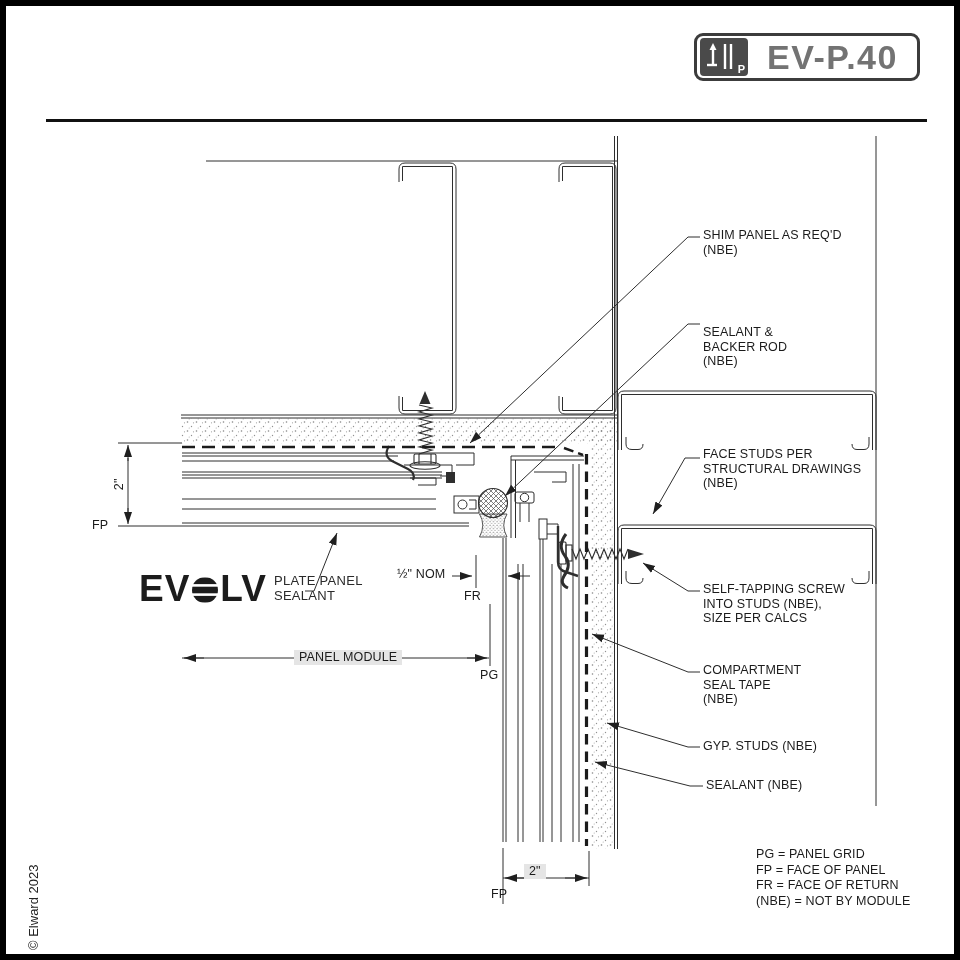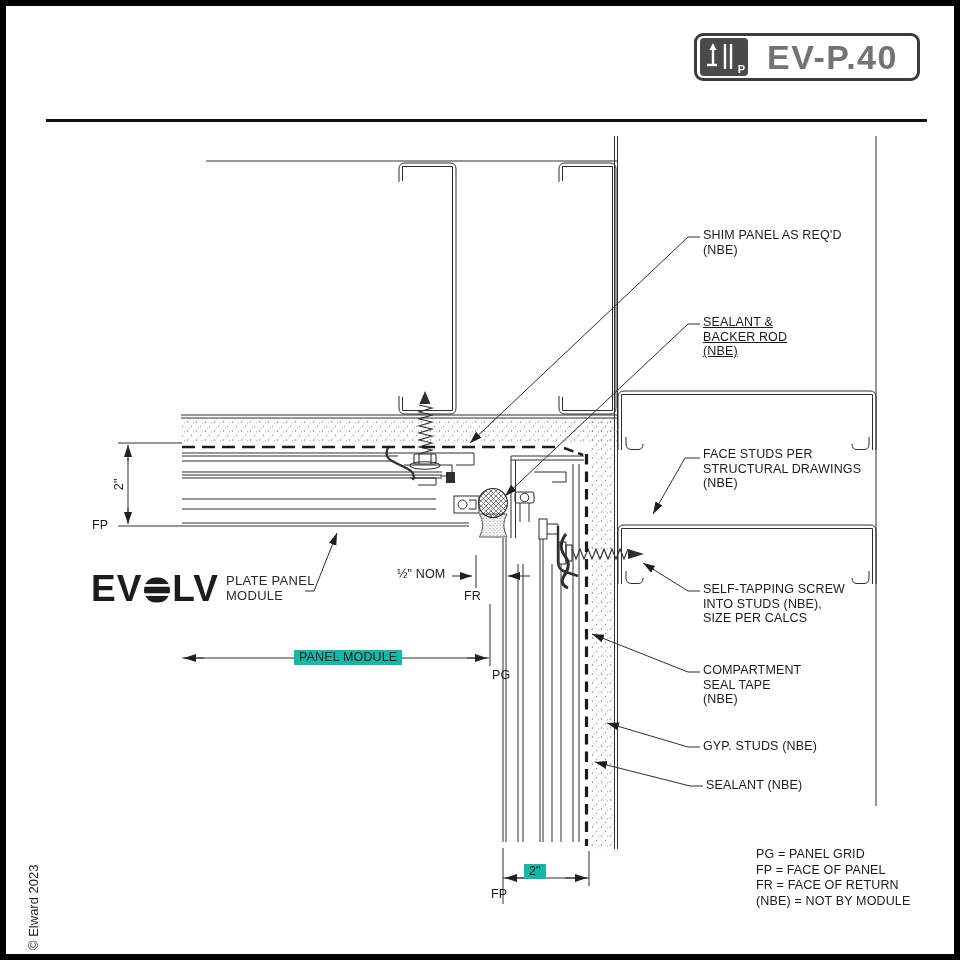--- a/index.html
+++ b/index.html
@@ -11,27 +11,27 @@
   .badge-icon{position:relative;width:48px;height:38px;background:#4a4a4a;border-radius:4px;
               margin-left:3px;flex:0 0 auto;}
   .badge-icon .p{position:absolute;right:3px;bottom:1px;color:#fff;font-size:11px;font-weight:700;}
   .badge-code{flex:1;text-align:center;font-size:34px;font-weight:700;color:#737373;letter-spacing:1.5px;}
   .page-title{position:absolute;left:40px;top:87px;font-size:19.5px;font-weight:700;color:#111;letter-spacing:.4px;}
   .title-rule{position:absolute;left:40px;top:113px;width:881px;height:3px;background:#111;}
   
   .drawing{position:absolute;left:20px;top:125px;width:920px;height:818px;}
   
   .lbl{position:absolute;font-size:12.5px;line-height:1.17;color:#1b1b1b;letter-spacing:.15px;white-space:pre-line;}
-  .masked{background:#14b8a6;padding:0 5px;}
+  .masked{background:#e5e5e5;padding:0 5px;}
   .rot{transform:rotate(-90deg);}
   .legend{position:absolute;left:750px;top:841px;font-size:12.5px;line-height:15.6px;color:#1b1b1b;letter-spacing:.15px;}
   .copyright{position:absolute;left:20px;top:944px;font-size:13px;color:#222;transform:rotate(-90deg);transform-origin:0 0;white-space:nowrap;}
   
   .brand{position:absolute;left:85px;top:561px;display:flex;align-items:flex-start;}
-  .wordmark{display:flex;align-items:center;color:#1c1c1c;}
+  .wordmark{display:flex;align-items:center;color:#1c1c1c;margin-left:48px;}
   .wordmark .wm{font-size:37px;font-weight:800;letter-spacing:1px;line-height:44px;}
   .o-icon{margin:5px 1px 0 1px;}
   .tagline{margin:7px 0 0 7px;font-size:13px;line-height:14.5px;color:#2a2a2a;letter-spacing:.3px;}
 </style>
 </head>
 <body>
 
 <div class="canvas">
 
   <div class="badge">
@@ -230,42 +230,42 @@
       <path d="M694,585 H682 L637,557" marker-end="url(#arr)"></path>
       <path d="M694,666 H682 L586,628" marker-end="url(#arr)"></path>
       <path d="M694,741 H682 L601,717" marker-end="url(#arr)"></path>
       <path d="M697,780 H684 L589,756" marker-end="url(#arr)"></path>
       <path d="M299,585 H308 L331,527" marker-end="url(#arr)"></path>
     </g>
   </svg>
 
   <div class="lbl" style="left:697px;top:222px;">SHIM PANEL AS REQ'D
 (NBE)</div>
-  <div class="lbl" style="left:697px;top:309px;text-decoration:underline;">SEALANT &amp;
+  <div class="lbl" style="left:697px;top:319px;">SEALANT &amp;
 BACKER ROD
 (NBE)</div>
   <div class="lbl" style="left:697px;top:441px;">FACE STUDS PER
 STRUCTURAL DRAWINGS
 (NBE)</div>
   <div class="lbl" style="left:697px;top:576px;">SELF-TAPPING SCREW
 INTO STUDS (NBE),
 SIZE PER CALCS</div>
   <div class="lbl" style="left:697px;top:657px;">COMPARTMENT
 SEAL TAPE
 (NBE)</div>
   <div class="lbl" style="left:697px;top:733px;">GYP. STUDS (NBE)</div>
   <div class="lbl" style="left:700px;top:772px;">SEALANT (NBE)</div>
   <div class="lbl masked" style="left:288px;top:644px;">PANEL MODULE</div>
 
   <div class="lbl rot" style="left:98px;top:471px;width:30px;text-align:center;">2"</div>
   <div class="lbl" style="left:391px;top:561px;">½" NOM</div>
   <div class="lbl masked" style="left:518px;top:858px;">2"</div>
   <div class="lbl" style="left:86px;top:512px;">FP</div>
   <div class="lbl" style="left:458px;top:583px;">FR</div>
-  <div class="lbl" style="left:474px;top:662px;margin-left:12px;">PG</div>
+  <div class="lbl" style="left:474px;top:662px;">PG</div>
   <div class="lbl" style="left:485px;top:881px;">FP</div>
 
   <div class="legend">
     <div>PG = PANEL GRID</div>
     <div>FP = FACE OF PANEL</div>
     <div>FR = FACE OF RETURN</div>
     <div>(NBE) = NOT BY MODULE</div>
   </div>
 
   <div class="brand">
@@ -282,18 +282,18 @@
             <rect x="0" y="1.5" width="28" height="6.6"></rect>
             <rect x="0" y="10.7" width="28" height="6.6"></rect>
             <rect x="0" y="19.9" width="28" height="6.6"></rect>
           </g>
         </svg>
       </span>
       <span class="wm">LV</span>
     </div>
     <div class="tagline">
       <div>PLATE PANEL</div>
-      <div>MODULE</div>
+      <div>SEALANT</div>
     </div>
   </div>
 
   <div class="copyright">© Elward 2023</div>
 </div>
 
 </body></html>

